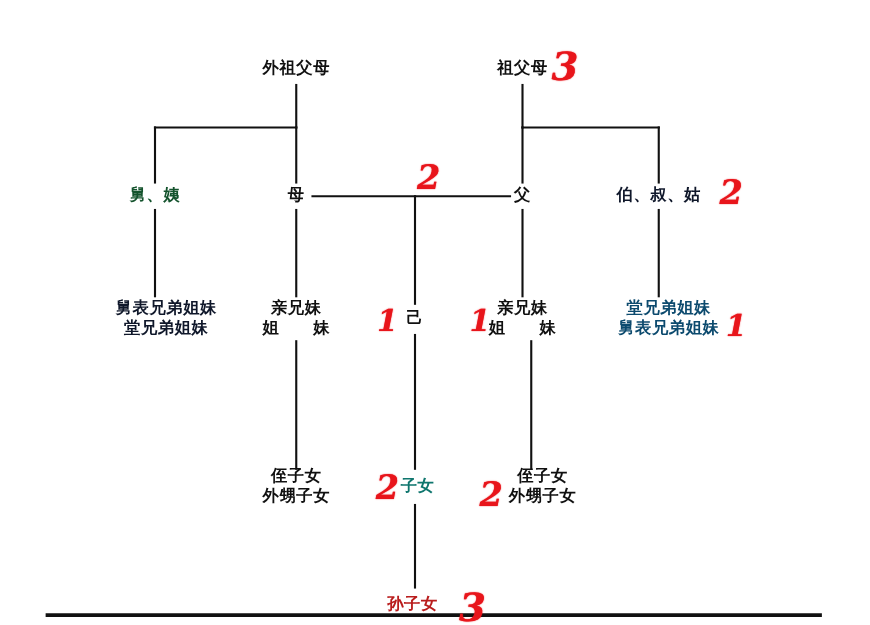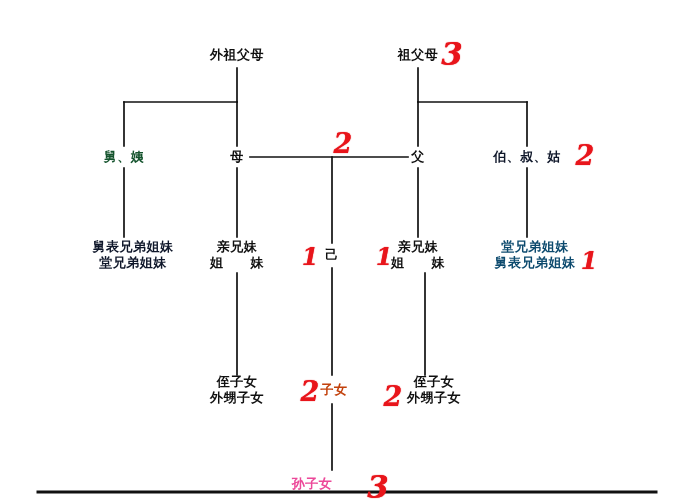--- a/index.html
+++ b/index.html
@@ -73,23 +73,23 @@
     <div class="node" style="left: 124px; top: 157px; color: #14532d;"><span>舅、姨</span></div>
     <div class="node" style="left: 237px; top: 157px; color: rgb(16, 16, 16);"><span>母</span></div>
     <div class="node" style="left: 418px; top: 157px; color: rgb(16, 16, 16);"><span>父</span></div>
     <div class="node" style="left: 527px; top: 157px; color: #0f172a;"><span>伯、叔、姑</span></div>
     <div class="node" style="left: 133px; top: 255px; color: #0f172a;"><span>舅表兄弟姐妹</span><span class="l2">堂兄弟姐妹</span></div>
     <div class="node" style="left: 237px; top: 255px; color: rgb(16, 16, 16);"><span>亲兄妹</span><span class="l2">姐　　妹</span></div>
     <div class="node" style="left: 332px; top: 255px; color: rgb(16, 16, 16);"><span>己</span></div>
     <div class="node" style="left: 418px; top: 255px; color: rgb(16, 16, 16);"><span>亲兄妹</span><span class="l2">姐　　妹</span></div>
     <div class="node" style="left: 535px; top: 255px; color: #0c4a6e;"><span>堂兄弟姐妹</span><span class="l2">舅表兄弟姐妹</span></div>
     <div class="node" style="left: 237px; top: 390px; color: rgb(16, 16, 16);"><span>侄子女</span><span class="l2">外甥子女</span></div>
-    <div class="node" style="left: 334px; top: 390px; color: #c2410c;"><span>子女</span></div>
+    <div class="node" style="left: 334px; top: 390px; color: #0f766e;"><span>子女</span></div>
     <div class="node" style="left: 434px; top: 390px; color: rgb(16, 16, 16);"><span>侄子女</span><span class="l2">外甥子女</span></div>
-    <div class="node" style="left: 312px; top: 484px; color: #ec4899;"><span>孙子女</span></div>
+    <div class="node" style="left: 330px; top: 484px; color: #b91c1c;"><span>孙子女</span></div>
   </div>
 <div id="mark-layer">
     <div class="mark m-lg" style="left: 452px; top: 54px; color: rgb(232, 21, 27);">3</div>
     <div class="mark m-md" style="left: 343px; top: 143px; color: rgb(232, 21, 27);">2</div>
     <div class="mark m-md" style="left: 585px; top: 155px; color: rgb(232, 21, 27);">2</div>
     <div class="mark m-sm" style="left: 310px; top: 256px; color: rgb(232, 21, 27);">1</div>
     <div class="mark m-sm" style="left: 384px; top: 256px; color: rgb(232, 21, 27);">1</div>
     <div class="mark m-sm" style="left: 589px; top: 260px; color: rgb(232, 21, 27);">1</div>
     <div class="mark m-md" style="left: 310px; top: 391px; color: rgb(232, 21, 27);">2</div>
     <div class="mark m-md" style="left: 393px; top: 396px; color: rgb(232, 21, 27);">2</div>

